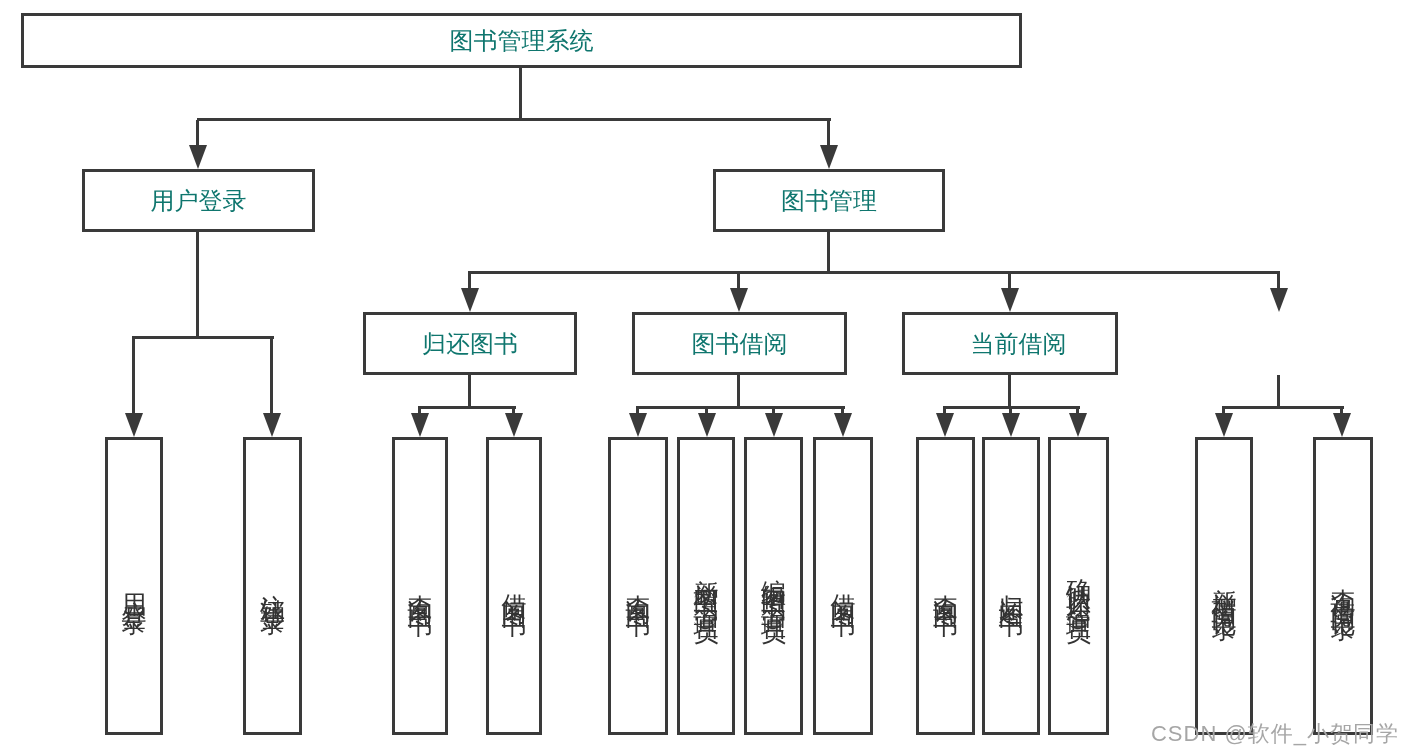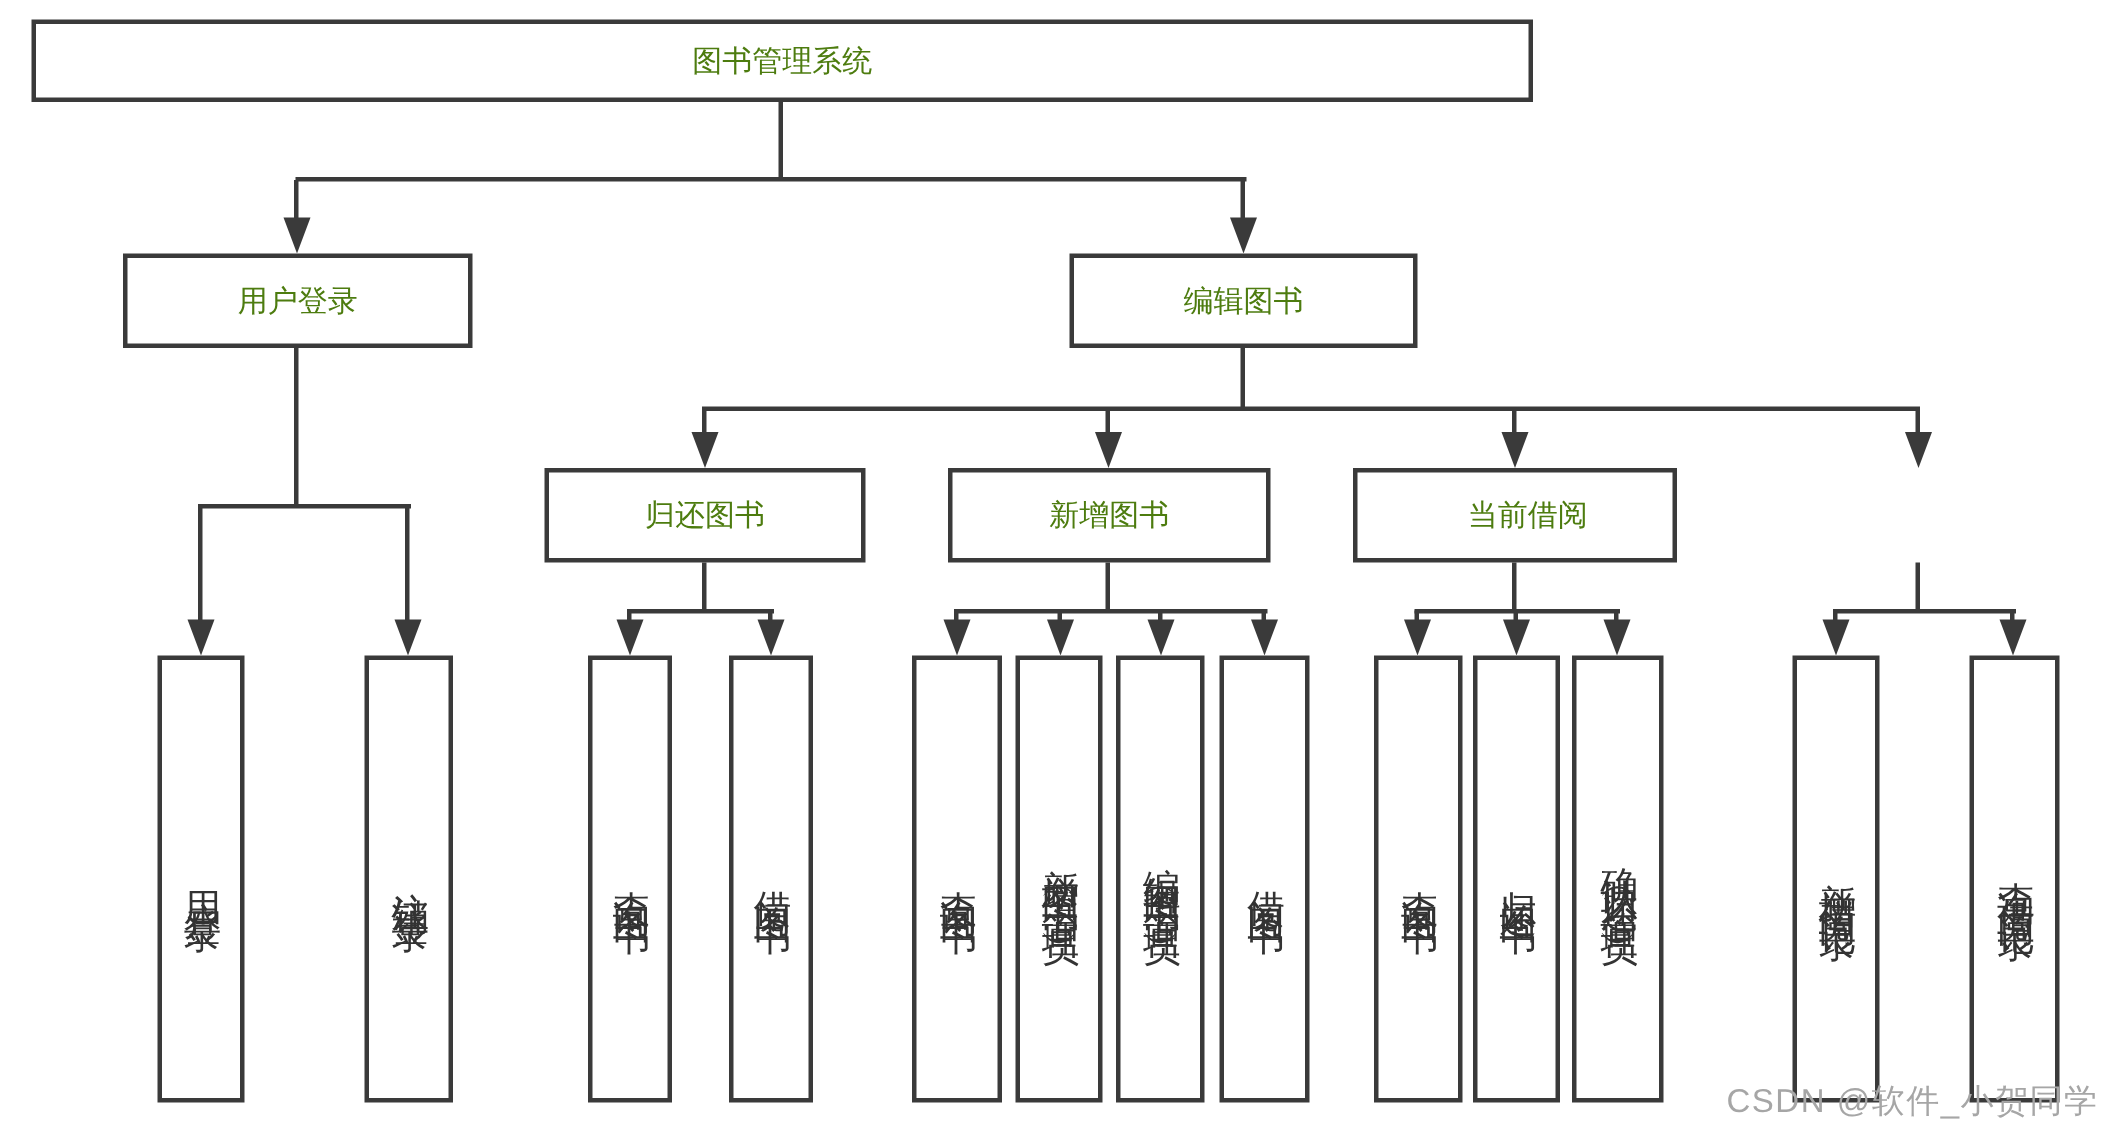--- a/index.html
+++ b/index.html
@@ -4,21 +4,21 @@
 <style>
   html,body{margin:0;padding:0;background:#ffffff;}
   #stage{
     position:relative;width:1405px;height:747px;background:#ffffff;overflow:hidden;
     font-family:"Liberation Sans","DejaVu Sans",sans-serif;color:#333333;
   }
   .box{
     position:absolute;box-sizing:border-box;border:3px solid #3a3a3a;background:#ffffff;
     display:flex;align-items:center;justify-content:center;
   }
-  .hlabel{font-size:20px;color:#4d7c0f;white-space:nowrap;}
+  .hlabel{font-size:24px;color:#0f766e;white-space:nowrap;}
   .vlabel{
     writing-mode:vertical-lr;text-orientation:mixed;
     font-size:25px;line-height:1;letter-spacing:6px;color:#333333;
   }
   .line{position:absolute;background:#3a3a3a;}
   .arrowhead{
     position:absolute;width:0;height:0;
     border-left:9px solid transparent;border-right:9px solid transparent;
     border-top:24px solid #3a3a3a;
   }
@@ -40,21 +40,21 @@
   <div class="line" style="left:197px;top:118px;width:634px;height:3px;"></div>
   <div class="line" style="left:196px;top:120px;width:3px;height:31px;"></div>
   <div class="arrowhead" style="left:189px;top:145px;"></div>
   <div class="line" style="left:827px;top:120px;width:3px;height:31px;"></div>
   <div class="arrowhead" style="left:820px;top:145px;"></div>
 
   <div class="box" style="left:82px;top:169px;width:233px;height:63px;">
     <span class="hlabel">用户登录</span>
   </div>
   <div class="box" style="left:713px;top:169px;width:232px;height:63px;">
-    <span class="hlabel">编辑图书</span>
+    <span class="hlabel">图书管理</span>
   </div>
 
   <div class="line" style="left:196px;top:232px;width:3px;height:106px;"></div>
   <div class="line" style="left:132px;top:336px;width:142px;height:3px;"></div>
   <div class="line" style="left:132px;top:337px;width:3px;height:82px;"></div>
   <div class="arrowhead" style="left:125px;top:413px;"></div>
   <div class="line" style="left:270px;top:337px;width:3px;height:82px;"></div>
   <div class="arrowhead" style="left:263px;top:413px;"></div>
 
   <div class="line" style="left:827px;top:232px;width:3px;height:42px;"></div>
@@ -65,21 +65,21 @@
   <div class="arrowhead" style="left:730px;top:288px;"></div>
   <div class="line" style="left:1008px;top:272px;width:3px;height:22px;"></div>
   <div class="arrowhead" style="left:1001px;top:288px;"></div>
   <div class="line" style="left:1277px;top:272px;width:3px;height:22px;"></div>
   <div class="arrowhead" style="left:1270px;top:288px;"></div>
 
   <div class="box" style="left:363px;top:312px;width:214px;height:63px;">
     <span class="hlabel">归还图书</span>
   </div>
   <div class="box" style="left:632px;top:312px;width:215px;height:63px;">
-    <span class="hlabel">新增图书</span>
+    <span class="hlabel">图书借阅</span>
   </div>
   <div class="box" style="left:902px;top:312px;width:216px;height:63px;padding-left:17px;">
     <span class="hlabel">当前借阅</span>
   </div>
 
   <div class="line" style="left:468px;top:375px;width:3px;height:33px;"></div>
   <div class="line" style="left:418px;top:406px;width:98px;height:3px;"></div>
   <div class="line" style="left:418px;top:407px;width:3px;height:12px;"></div>
   <div class="arrowhead" style="left:411px;top:413px;"></div>
   <div class="line" style="left:512px;top:407px;width:3px;height:12px;"></div>

